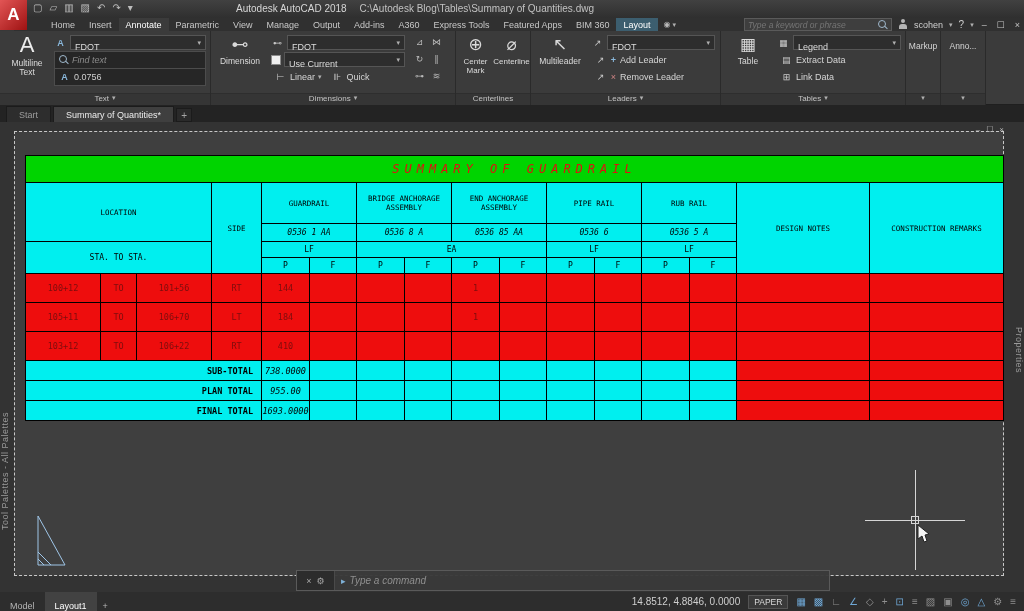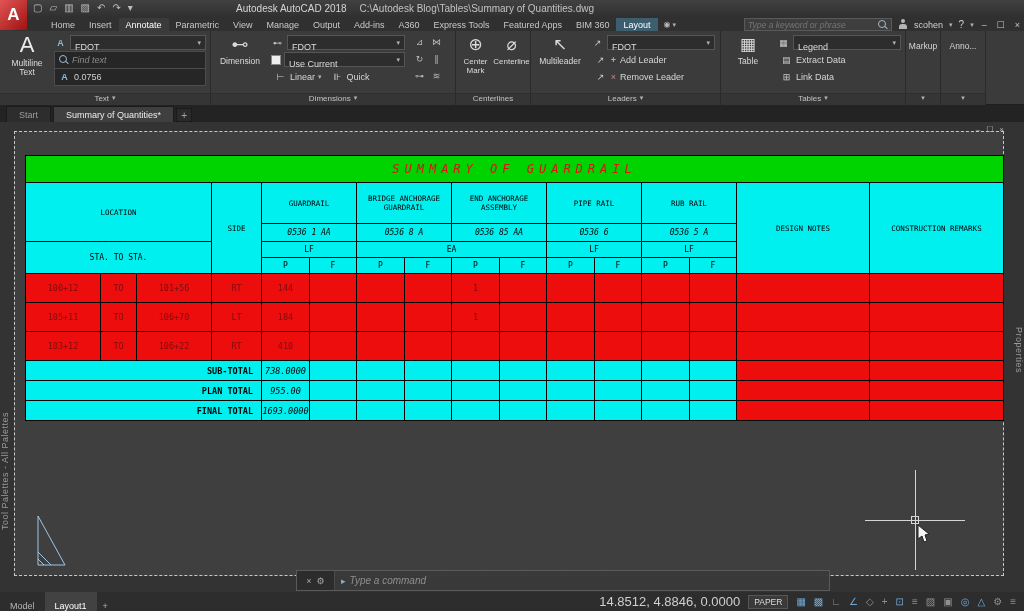--- a/index.html
+++ b/index.html
@@ -99,21 +99,21 @@
   .cmd-arrow {color:#7fb2d9;font-size:9px;margin:0 4px 0 6px;}
   .cmd-input {flex:1;background:transparent;border:0;outline:none;font-size:10px;color:#bdbdbd;}
   .cmd-input::placeholder {color:#8f8f8f;font-style:italic;}
 
   
   .statusbar {position:absolute;left:0;top:592px;width:1024px;height:19px;background:#2d2d2d;display:flex;align-items:stretch;z-index:30;}
   .ltab {display:flex;align-items:flex-end;padding:0 10px;font-size:9px;color:#b5b5b5;}
   .ltab.active {background:#424242;color:#fff;}
   .ltab.add {padding:0 6px;}
   .sright {margin-left:auto;display:flex;align-items:center;gap:8px;padding-right:8px;}
-  .coords {font-size:13px;color:#cfcfcf;white-space:nowrap;}
+  .coords {font-size:10px;color:#cfcfcf;white-space:nowrap;}
   .space-btn {font-size:8.5px;color:#dcdcdc;background:#3a3a3a;border:1px solid #555;padding:1px 5px;}
   .sic {font-size:10px;color:#8f8f8f;}
   .sic.on {color:#6fa8d6;}
 </style>
 </head>
 <body>
 
 <div class="app">
 
   <div class="logo">
@@ -377,21 +377,21 @@
           <col style="width:134px">
       </colgroup>
       <tbody>
           <tr class="tr-title">
         <td colspan="16">SUMMARY OF GUARDRAIL</td>
       </tr>
       <tr class="hr hr-a">
         <td colspan="3" rowspan="2">LOCATION</td>
         <td rowspan="4">SIDE</td>
         <td colspan="2">GUARDRAIL</td>
-        <td colspan="2">BRIDGE ANCHORAGE GUARDRAIL</td>
+        <td colspan="2">BRIDGE ANCHORAGE ASSEMBLY</td>
         <td colspan="2">END ANCHORAGE ASSEMBLY</td>
         <td colspan="2">PIPE RAIL</td>
         <td colspan="2">RUB RAIL</td>
         <td rowspan="4">DESIGN NOTES</td>
         <td rowspan="4">CONSTRUCTION REMARKS</td>
       </tr>
       <tr class="hr hr-b">
         <td colspan="2">0536 1 AA</td>
         <td colspan="2">0536 8 A</td>
         <td colspan="2">0536 85 AA</td>

